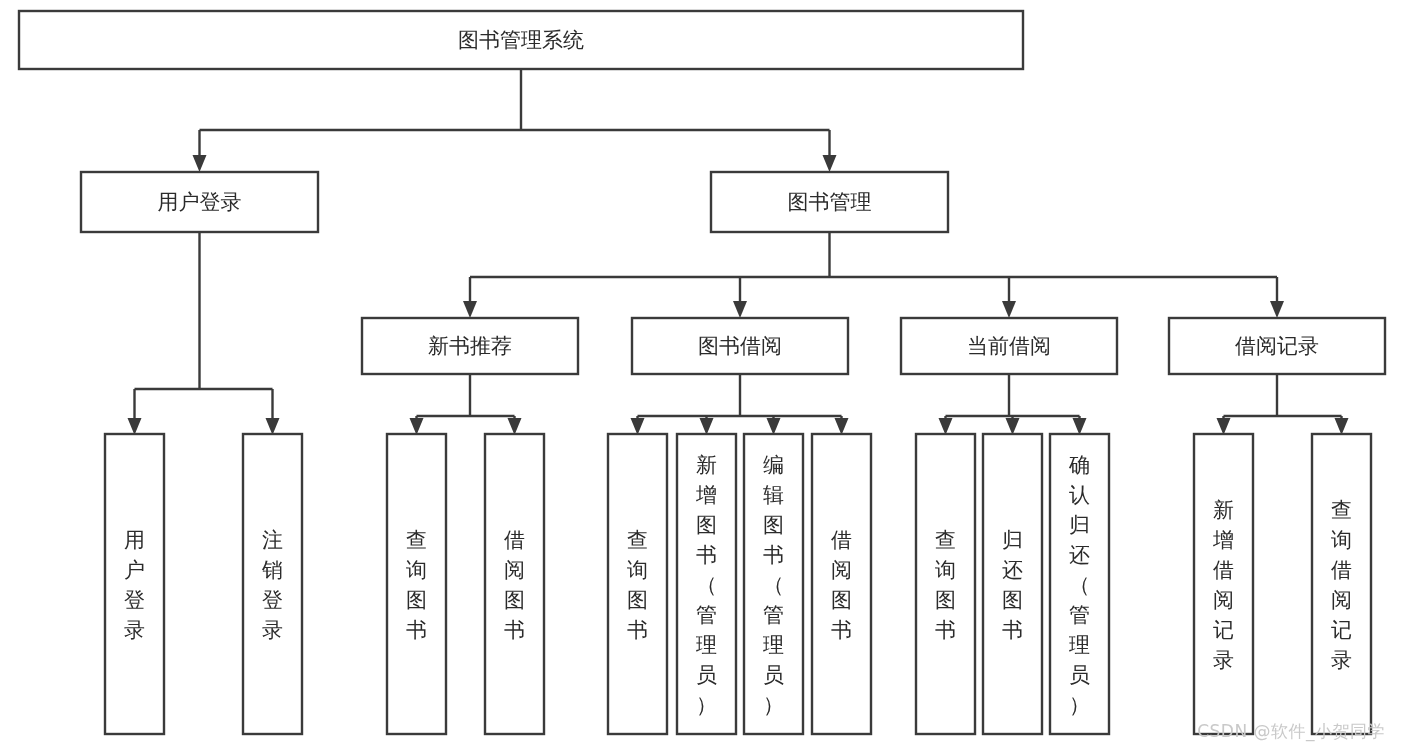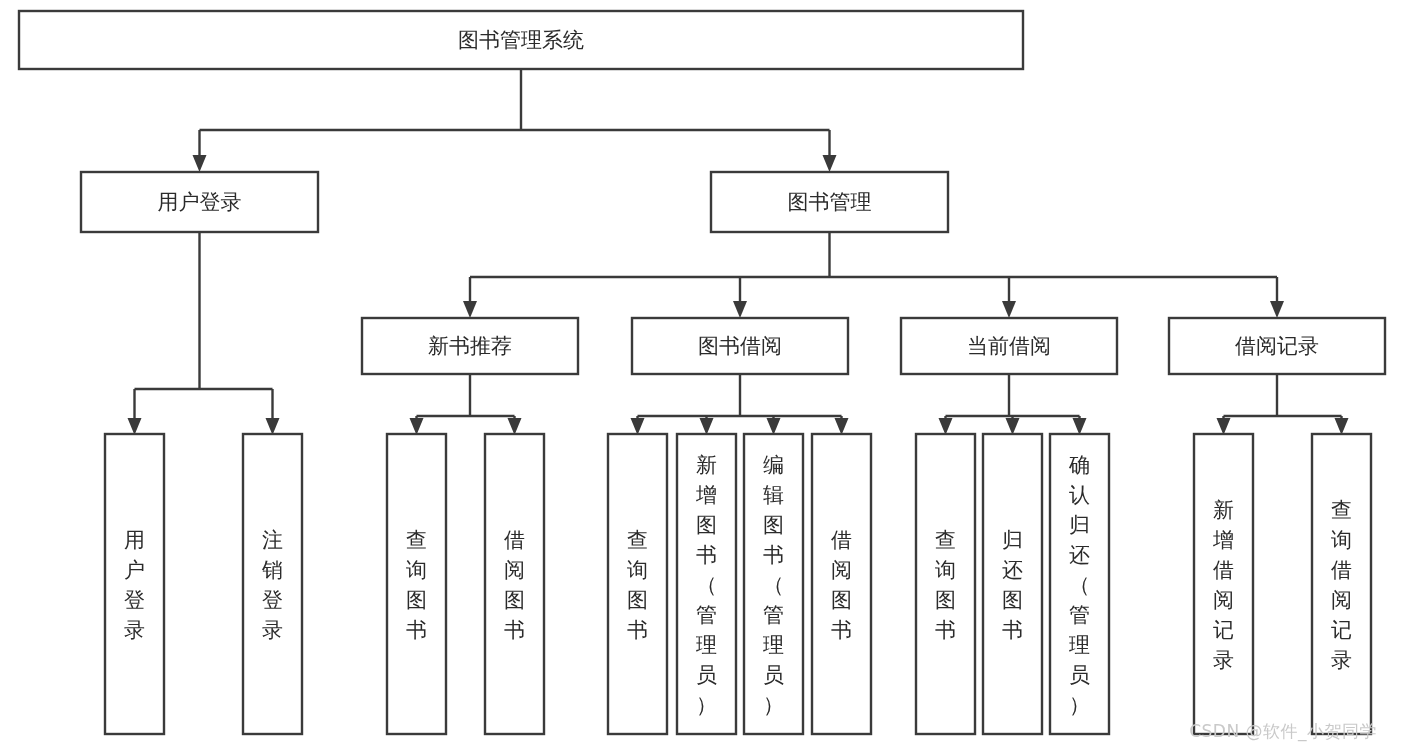--- a/index.html
+++ b/index.html
@@ -51,21 +51,21 @@
     stroke-width: 2.4;
     fill: none;
     stroke-linecap: butt;
   }
   .edge-arrow {
     fill: #3a3a3a;
     stroke: none;
   }
   .watermark-text {
     position: absolute;
-    right: 28px;
+    right: 20px;
     bottom: 4px;
     font-family: "DejaVu Sans", "Liberation Sans", sans-serif;
     font-size: 17px;
     color: #c9c9c9;
     white-space: nowrap;
     letter-spacing: 0.5px;
     user-select: none;
   }
 </style>
 </head>

